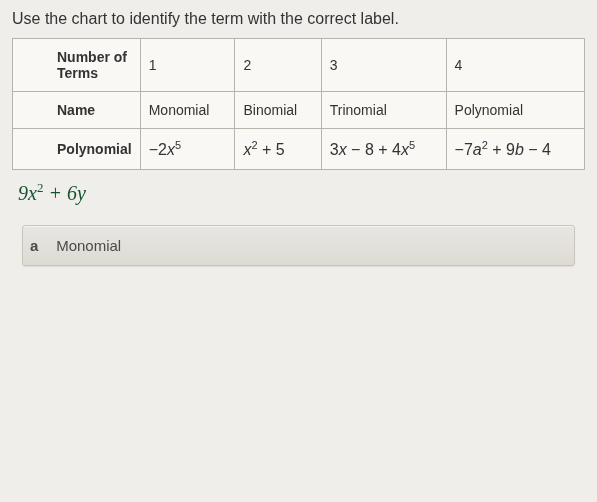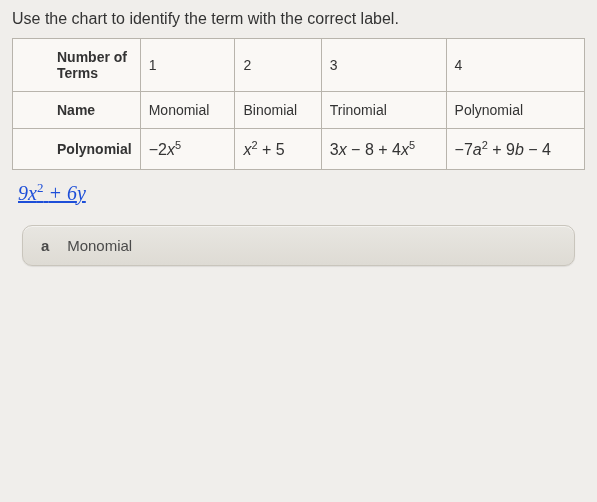--- a/index.html
+++ b/index.html
@@ -40,33 +40,32 @@
       font-style: italic;
       font-size: 16px;
       white-space: nowrap;
     }
     .math .n { font-style: normal; }
     sup { font-size: 11px; font-style: normal; }
     .question-expr {
       font-family: 'Times New Roman', serif;
       font-style: italic;
       font-size: 20px;
-      color: #1d4ed8;
+      color: #14532d;
       margin: 4px 0 20px 6px;
-      text-decoration: underline;
     }
     .question-expr sup { font-size: 13px; }
     .options {
       padding: 0 10px;
     }
     .option {
       background: linear-gradient(#e8e6e1, #dedbd4);
       border: 1px solid #c9c5bc;
-      border-radius: 10px;
-      padding: 11px 18px;
+      border-radius: 3px;
+      padding: 11px 7px;
       margin-bottom: 16px;
       font-size: 15px;
       color: #4a4a4a;
       cursor: pointer;
       box-shadow: inset 0 1px 0 rgba(255,255,255,0.5), 0 1px 1px rgba(0,0,0,0.08);
     }
     .option .letter {
       font-weight: bold;
       display: inline-block;
       width: 22px;

